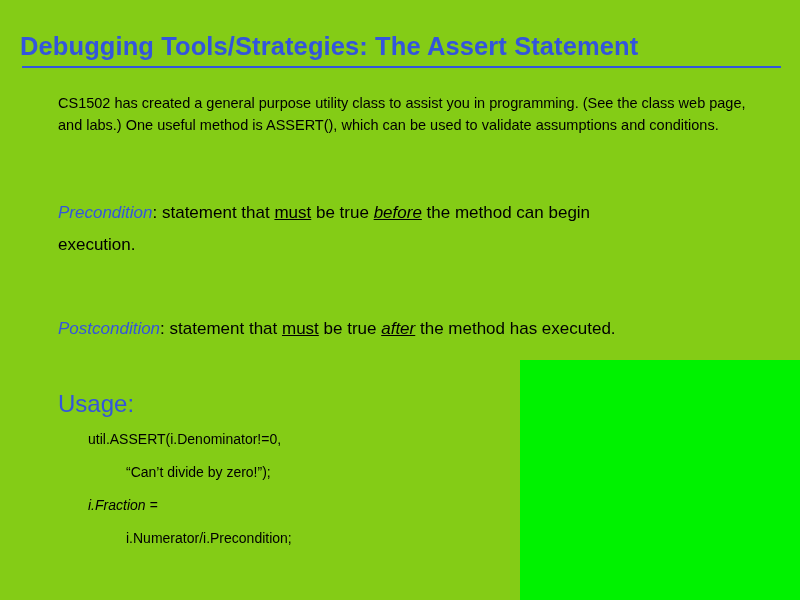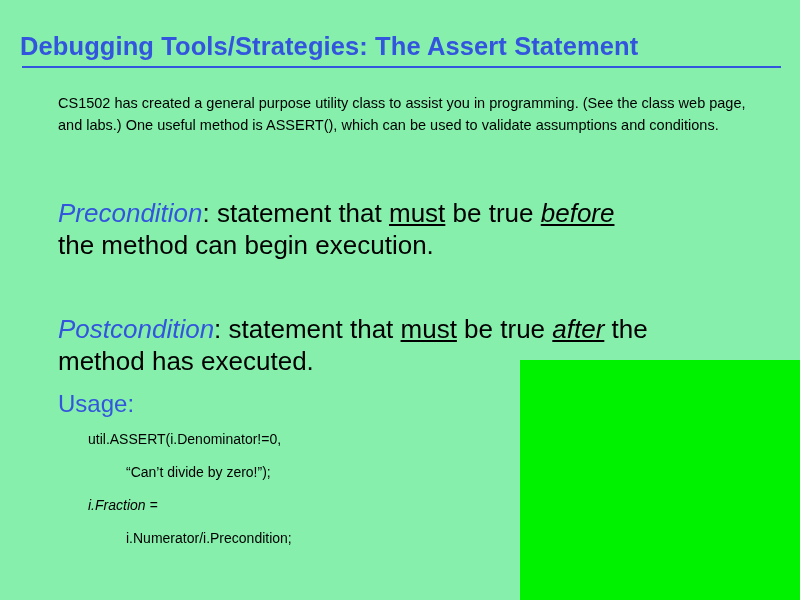--- a/index.html
+++ b/index.html
@@ -10,21 +10,21 @@
     width: 800px;
     height: 600px;
     background: #ffffff;
     font-family: "Liberation Sans", sans-serif;
     overflow: hidden;
   }
   .slide {
     position: relative;
     width: 800px;
     height: 600px;
-    background: #86efac;
+    background: #84cc16;
   }
   .green-block {
     position: absolute;
     left: 520px;
     top: 360px;
     width: 280px;
     height: 240px;
     background: #00f200;
   }
   .title {
@@ -51,21 +51,21 @@
     left: 58px;
     top: 92px;
     width: 700px;
     font-size: 14.5px;
     line-height: 22px;
     color: #000000;
   }
   .block {
     position: absolute;
     color: #000000;
-    font-size: 26px;
+    font-size: 17px;
     line-height: 32px;
   }
   .b1 { left: 58px; top: 197px; width: 560px; }
   .b2 { left: 58px; top: 293px; width: 600px; margin-top: 20px; }
   .usage-head {
     position: absolute;
     left: 58px;
     top: 390px;
     font-size: 24px;
     color: #3355dd;

